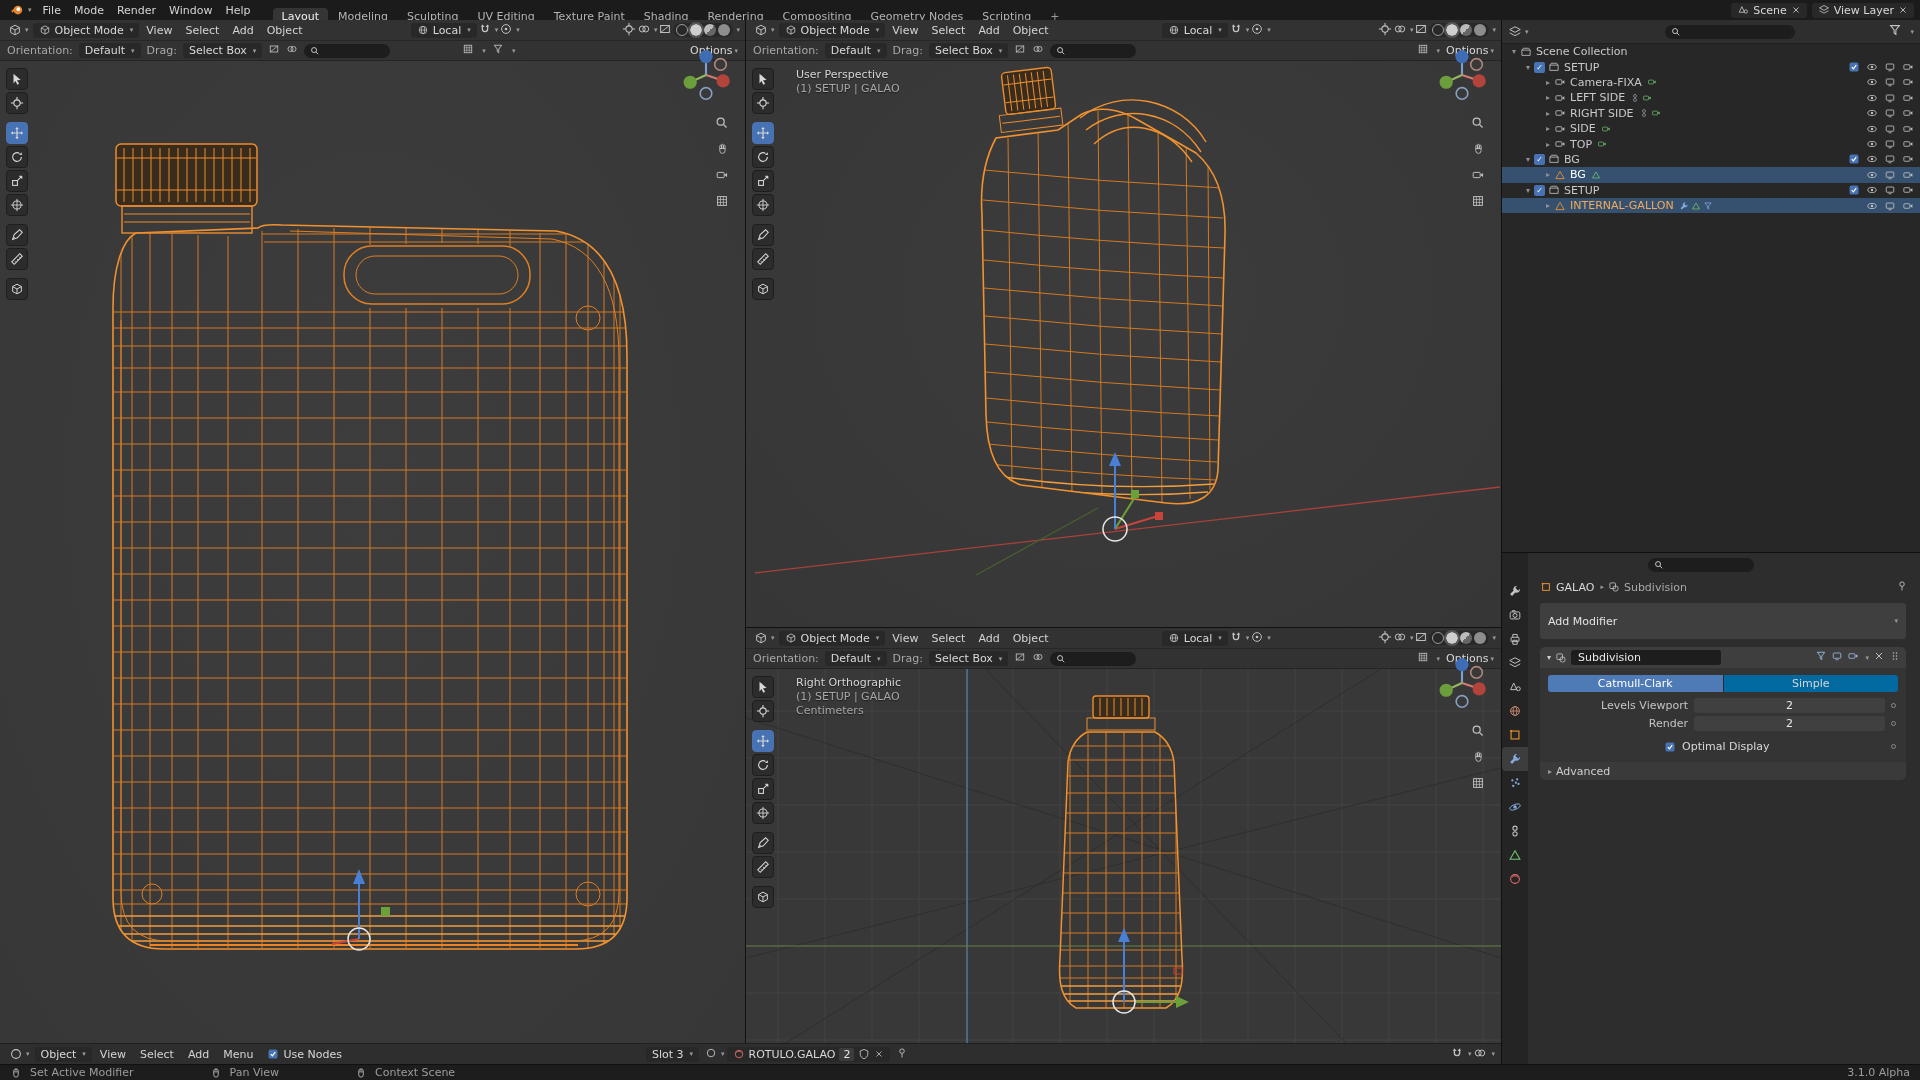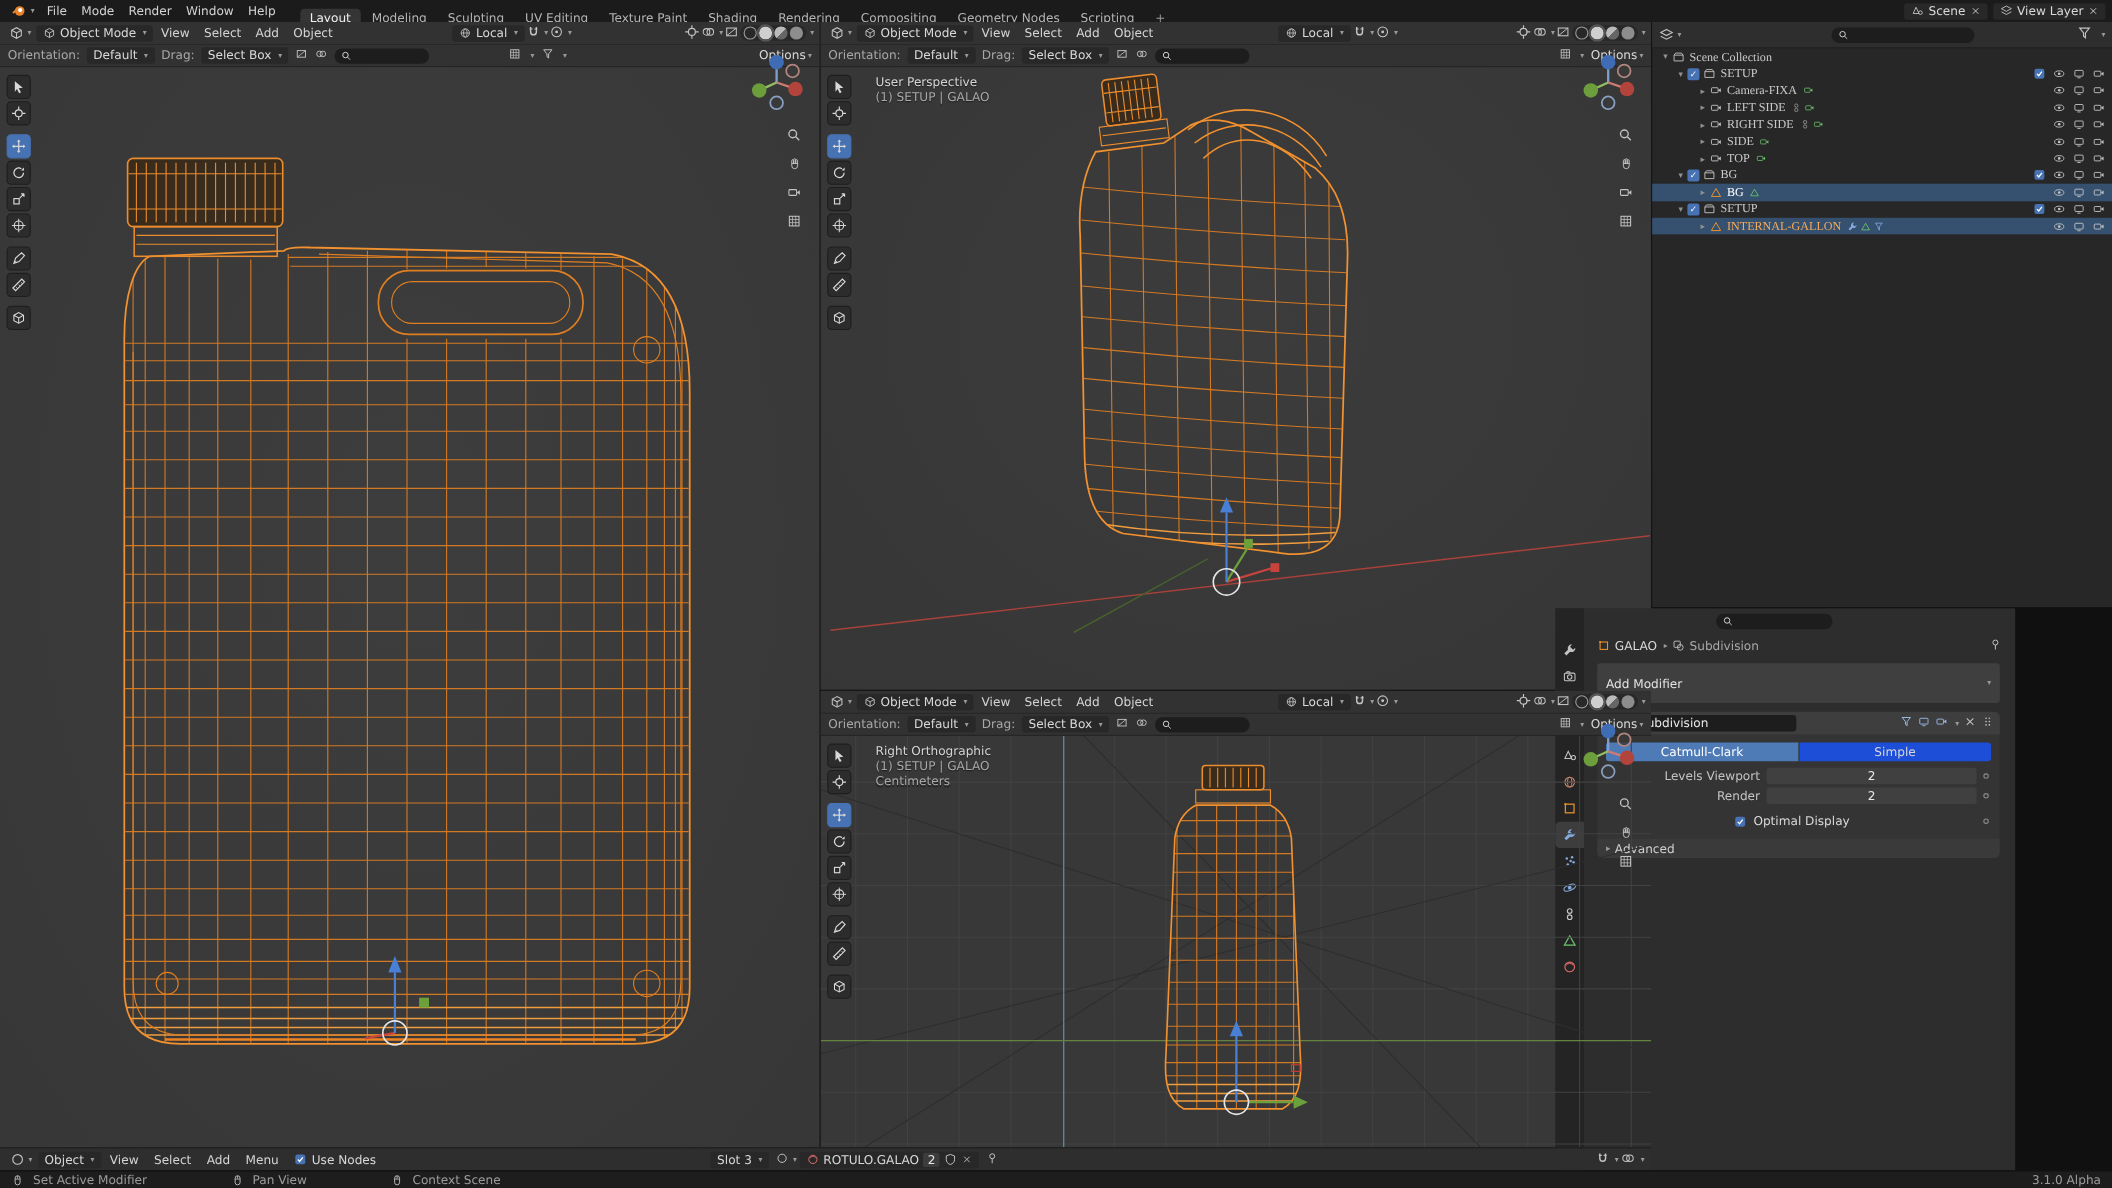--- a/index.html
+++ b/index.html
@@ -37,44 +37,44 @@
   .shadepill { display:inline-flex; background:#282828; border-radius:8px; padding:1px 3px; gap:2px; align-items:center; }
   .shd { width:12px; height:12px; border-radius:50%; }
   .srch { background:#1d1d1d; border-radius:8px; height:14px; display:inline-flex; align-items:center; padding:0 6px; gap:4px; }
 
   
   #outliner { left:1502px; top:20px; width:418px; height:532px; background:#272727; }
   .ohdr { height:24px; background:#2e2e2e; border-bottom:1px solid #1f1f1f; display:flex; align-items:center; padding:0 6px; gap:6px; }
   .orow { height:15.4px; display:flex; align-items:center; position:relative; color:#c9c9c9; }
   .orow.sel { background:#35516f; color:#fff; }
   .orow.sel.active .olabel { color:#f3a95c; }
-  .olabel { margin-left:4px; white-space:nowrap;font-family:Liberation Serif, serif; }
+  .olabel { margin-left:4px; white-space:nowrap; }
   .tw { width:12px; text-align:center; color:#909090; font-size:8px; flex:0 0 auto; }
   .ricons { position:absolute; right:5px; display:flex; gap:3px; }
   .ricons .slot { width:15px; display:flex; justify-content:center; }
   .bdgs { display:flex; gap:2px; margin-left:5px; }
   .cb { width:11px; height:11px; background:#4772b3; border-radius:2px; color:#fff; font-size:8px; line-height:11px; text-align:center; flex:0 0 auto; }
 
   
-  #props { left:1414px; top:553px; width:418px; height:511px; background:#2d2d2d; }
+  #props { left:1502px; top:553px; width:418px; height:511px; background:#2d2d2d; }
   .ptabs { position:absolute; left:0; top:0; width:26px; height:100%; background:#242424; padding-top:26px; display:flex; flex-direction:column; align-items:center; }
   .ptab { width:26px; height:24px; display:flex; align-items:center; justify-content:center; }
   .ptab.active { background:#3d3d3d; border-radius:4px 0 0 4px; }
   .pcontent { position:absolute; left:26px; top:0; right:0; bottom:0; }
   .prow { display:flex; align-items:center; height:17px; margin:1px 10px 1px 0; gap:6px; }
   .plabel { width:148px; text-align:right; color:#c3c3c3; }
   .pval { flex:1; background:#404040; border-radius:3px; text-align:center; color:#e9e9e9; height:15px; line-height:15px; }
   .deco { width:5px; height:5px; border:1px solid #8a8a8a; border-radius:50%; flex:0 0 auto; }
   .panel { margin:0 14px 0 12px; }
   .panelhdr { background:#3e3e3e; border-radius:5px 5px 0 0; height:21px; display:flex; align-items:center; gap:4px; padding:0 5px; }
   .panelbody { background:#343434; padding:4px 0 6px; }
   .paneladv { background:#3a3a3a; border-radius:0 0 5px 5px; height:18px; display:flex; align-items:center; padding:0 6px; gap:4px; color:#cfcfcf; }
   .nmfield { background:#1d1d1d; border-radius:3px; padding:1px 7px; width:150px; color:#e8e8e8; }
   .seg { display:flex; margin:3px 8px 5px; height:17px; }
-  .seg > div { flex:1; display:flex; align-items:center; justify-content:center; background:#1d4ed8; color:#d6d6d6; }
+  .seg > div { flex:1; display:flex; align-items:center; justify-content:center; background:#0369a1; color:#d6d6d6; }
   .seg > div:first-child { border-radius:3px 0 0 3px; }
   .seg > div:last-child { border-radius:0 3px 3px 0; border-left:1px solid #2c2c2c; }
   .seg .on { background:#4e7ab5; color:#fff; }
   .addmod { margin:6px 14px 8px 12px; background:#3f3f3f; border-radius:3px; height:36px; display:flex; align-items:center; padding:0 8px; color:#e3e3e3; }
 
   
   #shader { left:0; top:1043px; width:1501px; height:21px; background:#2e2e2e; border-top:1px solid #1f1f1f; display:flex; align-items:center; padding:0 6px; gap:2px; }
   #status { left:0; top:1064px; width:1920px; height:16px; background:#1d1d1d; border-top:1px solid #101010; display:flex; align-items:center; padding:0 10px; gap:8px; color:#9c9c9c; }
   .chip { background:#3c3c3c; border-radius:2px; padding:0 4px; color:#e5e5e5; }
 </style>

